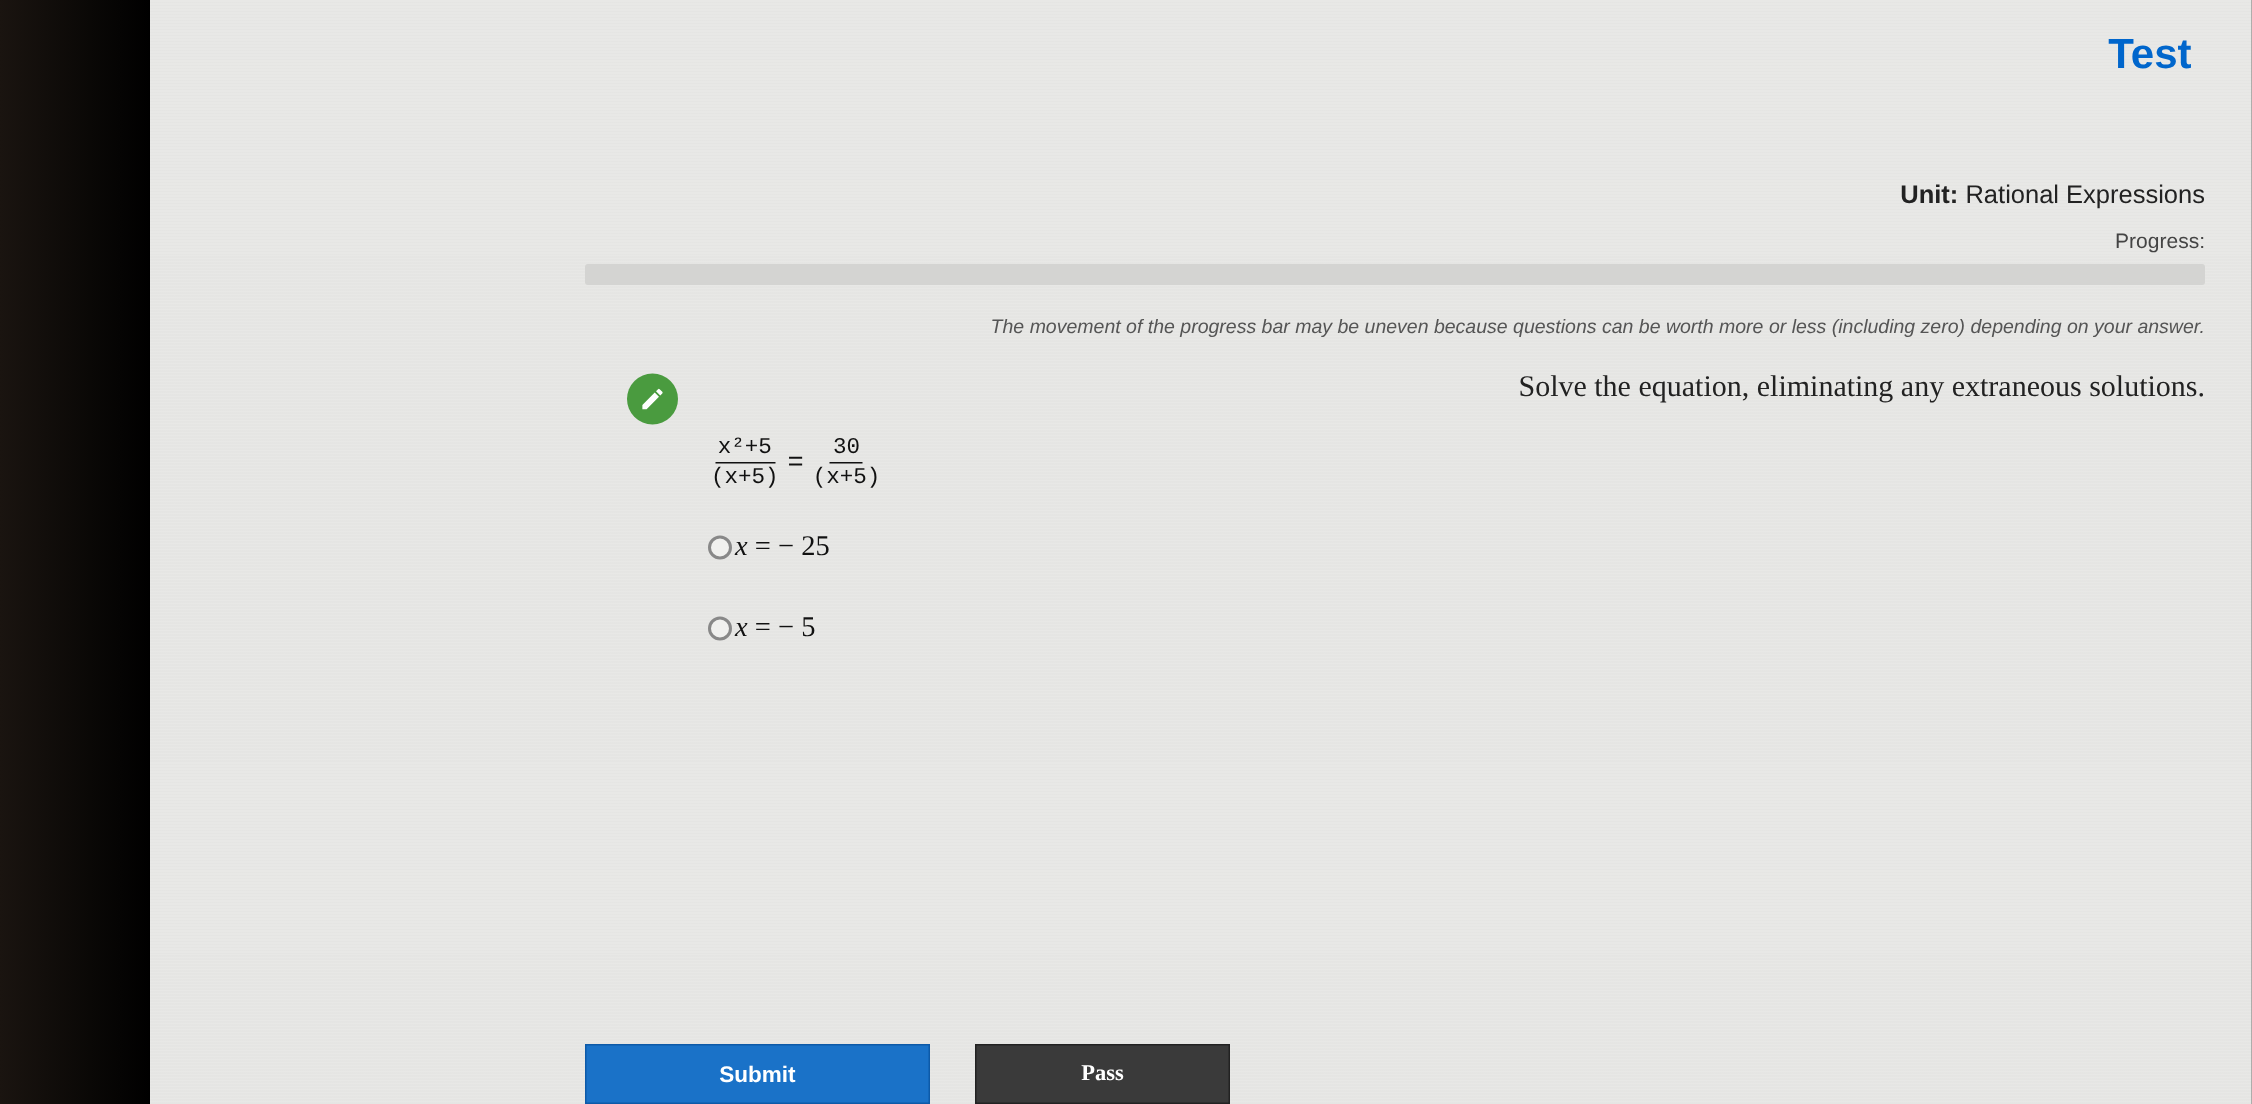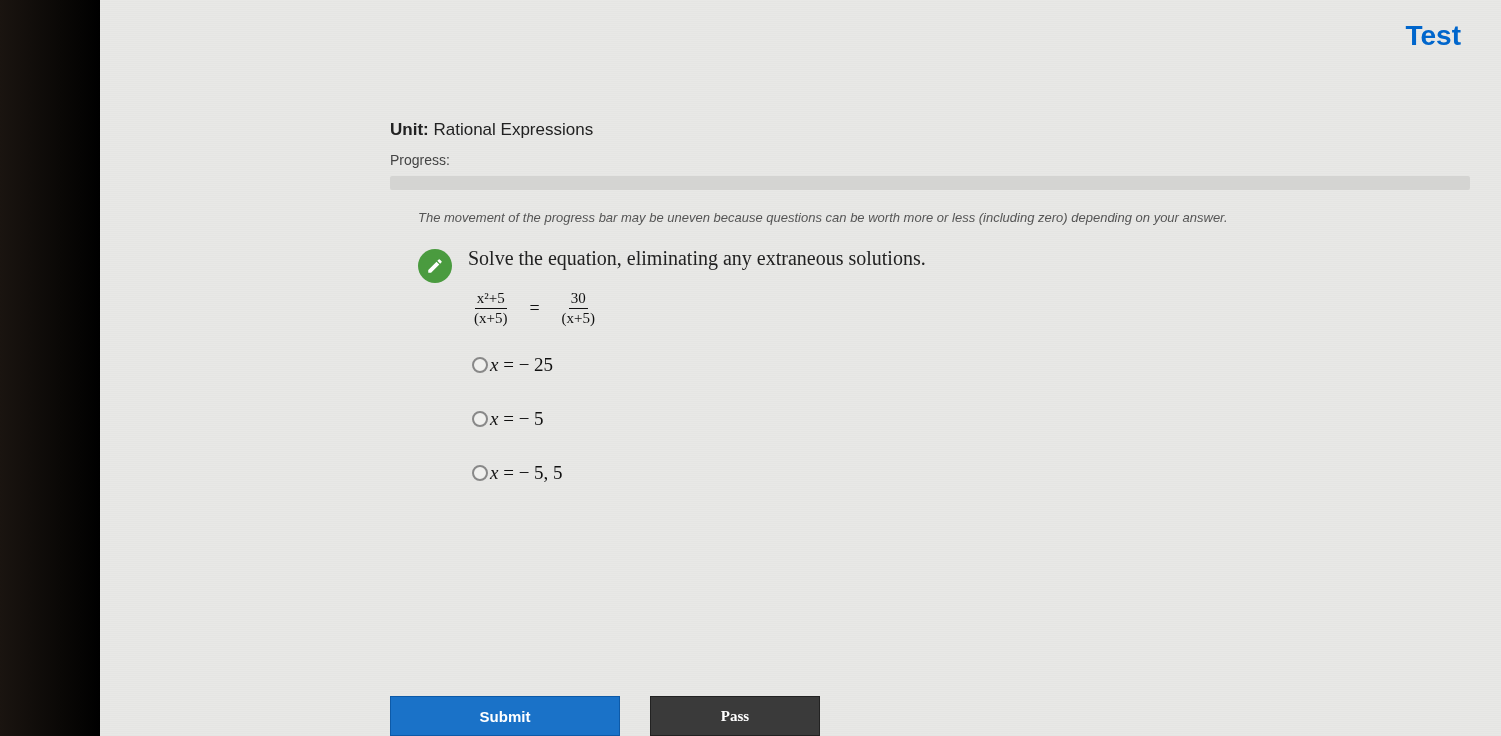--- a/index.html
+++ b/index.html
@@ -24,20 +24,21 @@
       background: linear-gradient(to right, #1a1410 0%, #0a0806 60%, #000 100%);
     }
     .page {
       position: absolute;
       left: 100px;
       top: 0;
       width: 1401px;
       height: 736px;
       background: #e8e8e6;
       background-image: repeating-linear-gradient(0deg, rgba(0,0,0,0.012) 0px, rgba(0,0,0,0.012) 1px, transparent 1px, transparent 2px);
+      text-align: right;
     }
     .test-label {
       position: absolute;
       right: 40px;
       top: 20px;
       font-size: 28px;
       font-weight: bold;
       color: #0066cc;
       font-family: Arial, sans-serif;
     }
@@ -103,26 +104,26 @@
     .question-body {
       flex: 1;
     }
     .question-text {
       font-family: Georgia, 'Times New Roman', serif;
       font-size: 20px;
       color: #222;
       margin-bottom: 20px;
     }
     .equation {
-      font-family: Liberation Serif, serif;
+      font-family: Liberation Mono, monospace;
       font-size: 18px;
       color: #111;
       display: flex;
       align-items: center;
-      gap: 20px;
+      gap: 4px;
       margin-bottom: 26px;
       margin-left: 4px;
     }
     .frac {
       display: inline-flex;
       flex-direction: column;
       align-items: center;
       font-size: 15px;
       line-height: 1.15;
     }
@@ -244,26 +245,20 @@
             <span class="option-text">
               <span>x</span><span class="plain"> = </span><span class="plain">− 25</span>
             </span>
           </div>
           <div class="option">
             <span class="radio"></span>
             <span class="option-text">
               <span>x</span><span class="plain"> = </span><span class="plain">− 5</span>
             </span>
           </div>
-          <div class="option">
-            <span class="radio"></span>
-            <span class="option-text">
-              <span>x</span><span class="plain"> = </span><span class="plain">− 5, 5</span>
-            </span>
-          </div>
         </div>
       </div>
     </div>
   </div>
 
   <div class="buttons">
     <div class="btn btn-submit">Submit</div>
     <div class="btn btn-pass">Pass</div>
   </div>
 

